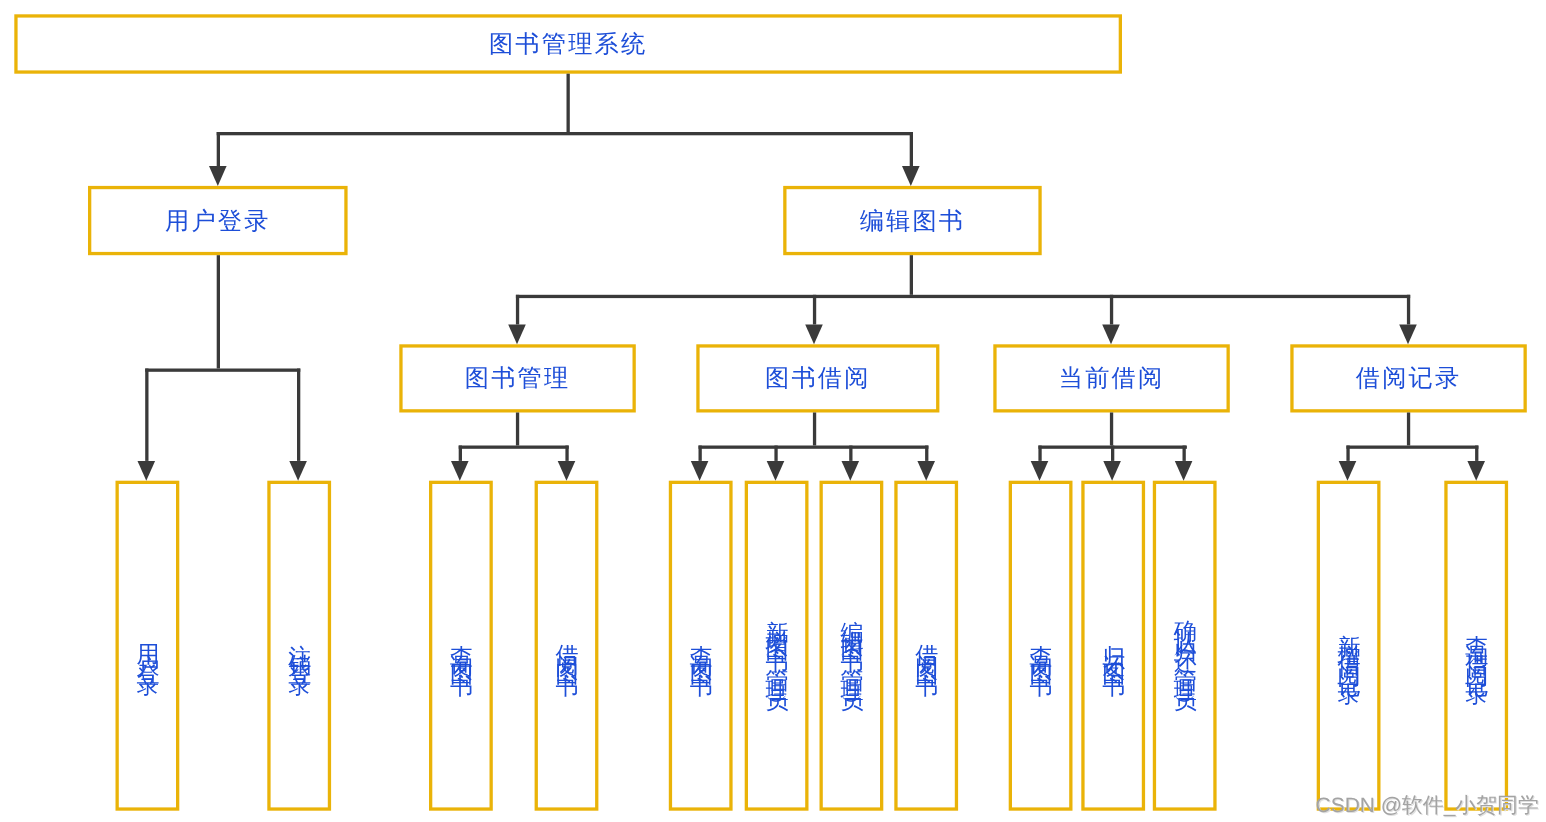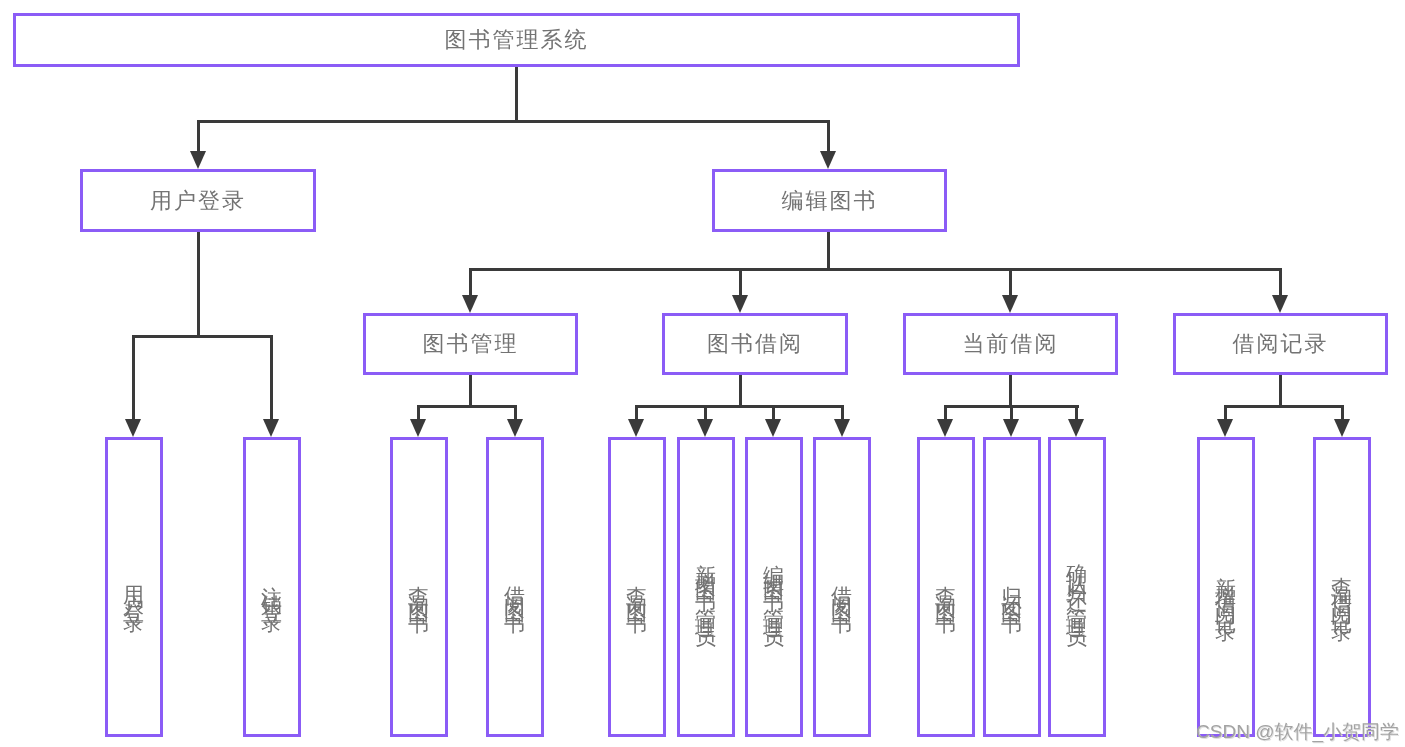--- a/index.html
+++ b/index.html
@@ -3,23 +3,23 @@
 <meta charset="utf-8">
 <style>
   html,body { margin:0; padding:0; background:#ffffff; }
   body { font-family:"Liberation Sans","DejaVu Sans",sans-serif; }
   #canvas {
     position:relative; width:1405px; height:747px;
     background:#ffffff; overflow:hidden;
   }
   .node {
     position:absolute; box-sizing:border-box;
-    border:3px solid #8b5cf6; background:#ffffff;
+    border:3px solid #eab308; background:#ffffff;
     display:flex; align-items:center; justify-content:center;
-    color:#737373;
+    color:#1d4ed8;
   }
   .h-node { font-size:22px; letter-spacing:2px; white-space:nowrap; }
   .v-node {
     writing-mode:vertical-rl; text-orientation:mixed;
     font-size:21px; letter-spacing:9px; line-height:1;
   }
   .hline { position:absolute; height:3px; background:#3a3a3a; }
   .vline { position:absolute; width:3px; background:#3a3a3a; }
   .arrow-down {
     position:absolute; width:0; height:0;
@@ -40,21 +40,21 @@
 <div id="canvas">
 
   <div class="node h-node" style="left:13px; top:13px; width:1007px; height:54px;">图书管理系统</div>
 
   <div class="node h-node" style="left:80px; top:169px; width:236px; height:63px;">用户登录</div>
 
   <div class="node h-node" style="left:712px; top:169px; width:235px; height:63px;">编辑图书</div>
 
   <div class="node h-node" style="left:363px; top:313px; width:215px; height:62px;">图书管理</div>
 
-  <div class="node h-node" style="left:662px; top:313px; width:186px; height:62px;">图书借阅</div>
+  <div class="node h-node" style="left:633px; top:313px; width:221px; height:62px;">图书借阅</div>
 
   <div class="node h-node" style="left:903px; top:313px; width:215px; height:62px;">当前借阅</div>
 
   <div class="node h-node" style="left:1173px; top:313px; width:215px; height:62px;">借阅记录</div>
 
   <div class="node v-node" style="left:105px; top:437px; width:58px; height:300px;">用户登录</div>
   <div class="node v-node" style="left:243px; top:437px; width:58px; height:300px;">注销登录</div>
 
   <div class="node v-node" style="left:390px; top:437px; width:58px; height:300px;">查询图书</div>
   <div class="node v-node" style="left:486px; top:437px; width:58px; height:300px;">借阅图书</div>

